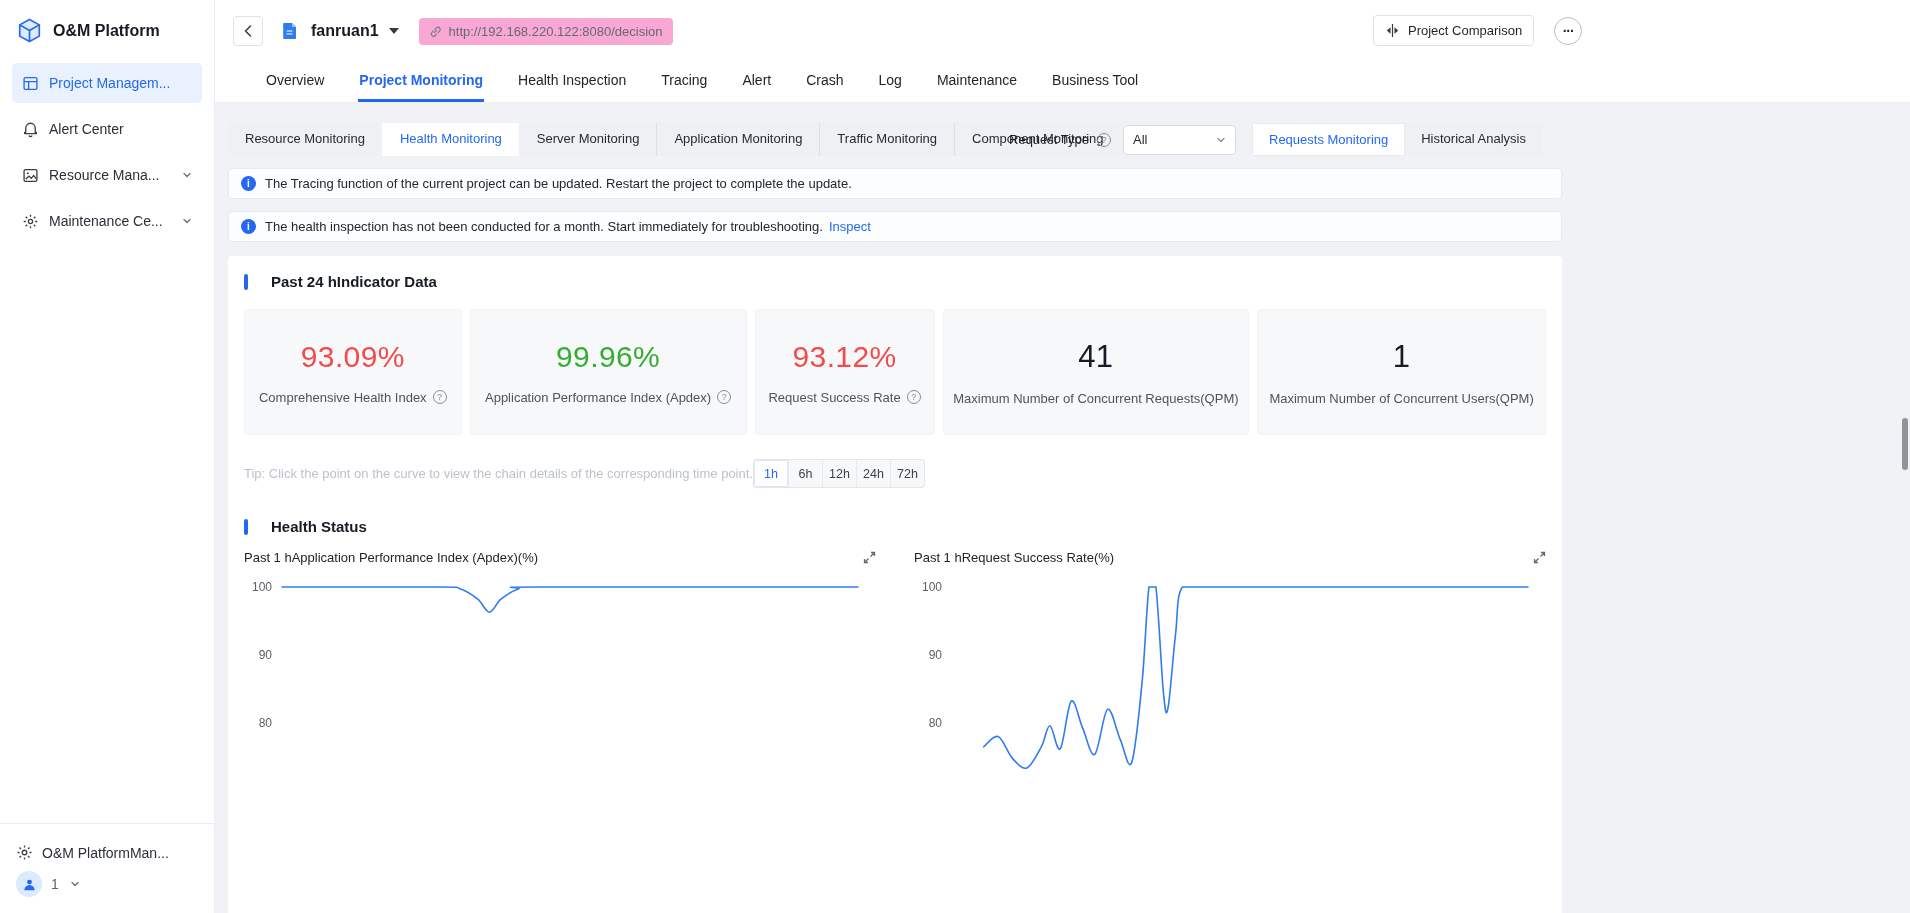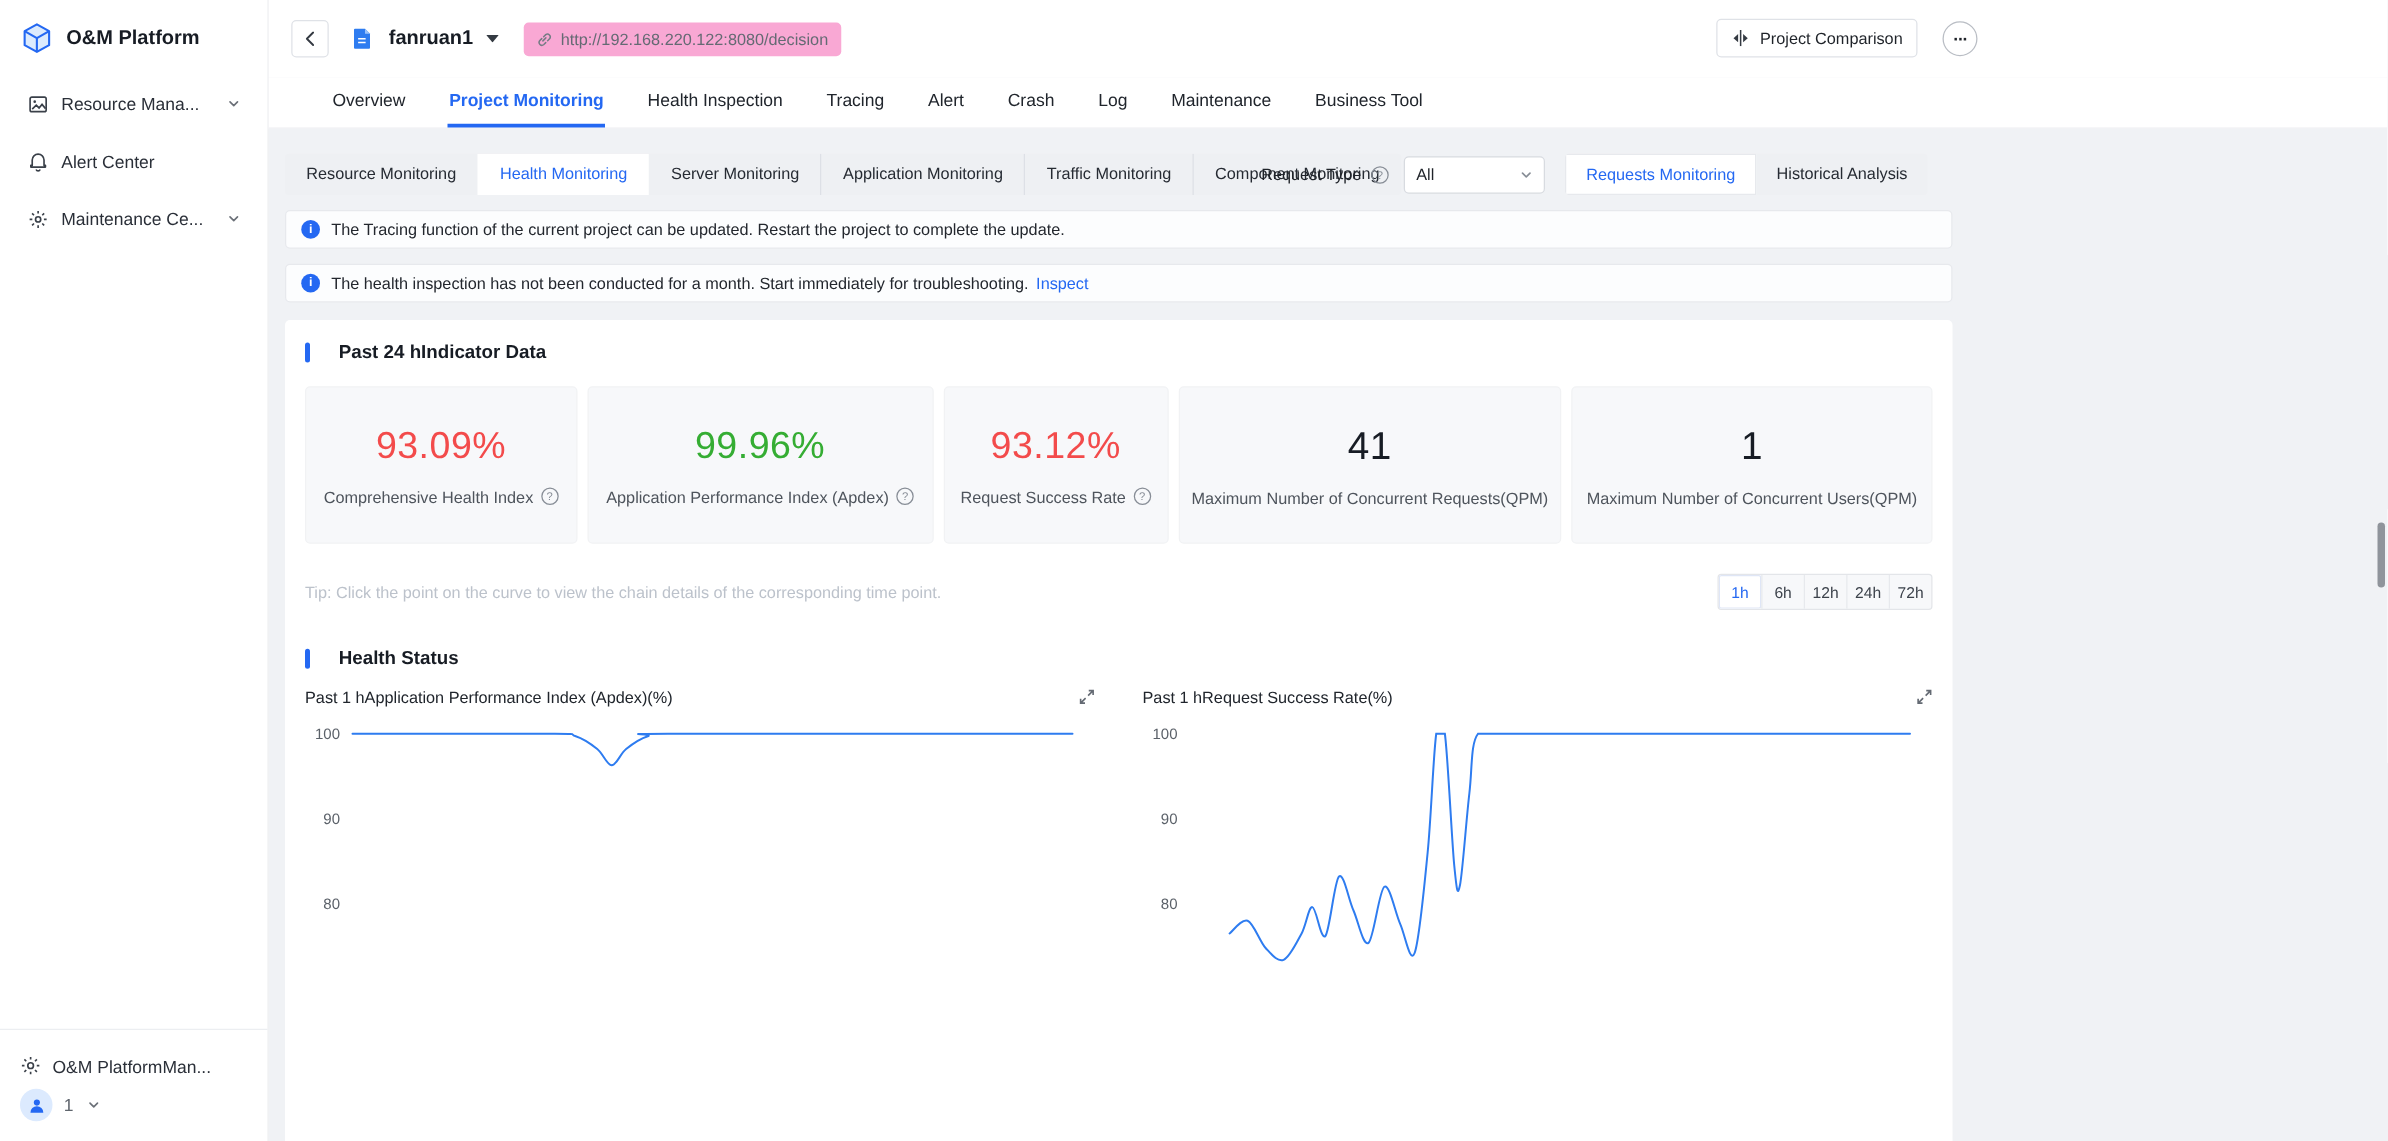--- a/index.html
+++ b/index.html
@@ -61,21 +61,21 @@
   .sec-bar{width:4px;height:16px;border-radius:2px;background:#2468f2}
   .sec-text{font-size:15px;font-weight:bold;color:#171c24}
   .stat-row{display:flex;gap:8px;margin-top:19px}
   .stat{background:#f7f8fa;border:1px solid #f1f2f4;border-radius:4px;height:126px;display:flex;flex-direction:column;align-items:center;justify-content:center;gap:16px;flex:1 1 0;min-width:0}
   .stat:nth-child(1){flex-grow:218}.stat:nth-child(2){flex-grow:278}.stat:nth-child(3){flex-grow:180}.stat:nth-child(4){flex-grow:308}.stat:nth-child(5){flex-grow:290}
   .stat-value{font-size:30px;letter-spacing:.4px}
   .stat-value.red{color:#f34b4b}
   .stat-value.green{color:#35ad33}
   .stat-value.dark{color:#171c24;font-size:31px}
   .stat-label{display:flex;align-items:center;gap:6px;font-size:13px;color:#4e545c;white-space:nowrap}
-  .tip-row{display:flex;align-items:center;justify-content:space-between;margin-top:24px}
+  .tip-row{display:flex;align-items:center;margin-top:24px}
   .tip{font-size:13px;color:#bcc2cb}
   .time-group{display:inline-flex;border:1px solid #e3e5e9;border-radius:3px;background:#f7f8fa;overflow:hidden}
   .time-btn{min-width:34px;height:27px;padding:0 5px;font-size:12.5px;color:#3c424b;display:flex;align-items:center;justify-content:center;border-left:1px solid #e7e9ed;cursor:pointer}
   .time-btn:first-child{border-left:none}
   .time-btn.active{background:#fff;color:#2468f2;box-shadow:inset 0 0 0 1px #dfe6f6;border-radius:2px}
   .health-title{margin-top:30px}
   .charts{display:flex;gap:38px;margin-top:15px}
   .chart{flex:1 1 0;min-width:0}
   .chart-head{display:flex;align-items:center;justify-content:space-between}
   .chart-title{font-size:13px;color:#20252c}
@@ -91,37 +91,44 @@
 
 <aside class="sidebar">
   <div class="logo">
     <svg width="27" height="27" viewBox="0 0 24 24">
         <path d="M12 2.2 20.7 7v10L12 21.8 3.3 17V7z" fill="#dcebfd" stroke="#2468f2" stroke-width="1.5" stroke-linejoin="round"></path>
         <path d="M12 21.8V12M12 12 3.3 7M12 12l8.7-5" fill="none" stroke="#2468f2" stroke-width="1.5" stroke-linejoin="round"></path>
       </svg>
     <span class="logo-text">O&amp;M Platform</span>
   </div>
   <nav class="menu">
+    <div class="s-item active">
+      <svg class="s-icon" viewBox="0 0 18 18">
+          <rect x="2.2" y="2.8" width="13.6" height="12.4" rx="1.5" fill="none" stroke="currentColor" stroke-width="1.4"></rect>
+          <path d="M2.2 7h13.6M7 7v8.2" fill="none" stroke="currentColor" stroke-width="1.4"></path>
+        </svg>
+      <span class="s-label">Project Managem...</span>
+    </div>
+    <div class="s-item">
+      <svg class="s-icon" viewBox="0 0 18 18">
+          <path d="M9 2.4a5 5 0 0 1 5 5V12h1.2v1.4H2.8V12H4V7.4a5 5 0 0 1 5-5z" fill="none" stroke="currentColor" stroke-width="1.4" stroke-linejoin="round"></path>
+          <path d="M7.3 15.4a1.8 1.8 0 0 0 3.4 0" fill="none" stroke="currentColor" stroke-width="1.4"></path>
+        </svg>
+      <span class="s-label">Alert Center</span>
+    </div>
     <div class="s-item">
       <svg class="s-icon" viewBox="0 0 18 18">
           <rect x="2.2" y="2.8" width="13.6" height="12.4" rx="1.5" fill="none" stroke="currentColor" stroke-width="1.4"></rect>
           <circle cx="6.1" cy="6.7" r="1.1" fill="currentColor"></circle>
           <path d="M4 13l3.4-3.4 2.4 2.4 2.5-3 3 3.6" fill="none" stroke="currentColor" stroke-width="1.4"></path>
         </svg>
       <span class="s-label">Resource Mana...</span>
       <svg class="chev" width="10" height="10" viewBox="0 0 10 10">
           <path d="M2 3.5 5 6.5l3-3" fill="none" stroke="currentColor" stroke-width="1.3" stroke-linecap="round" stroke-linejoin="round"></path>
         </svg>
-    </div>
-    <div class="s-item">
-      <svg class="s-icon" viewBox="0 0 18 18">
-          <path d="M9 2.4a5 5 0 0 1 5 5V12h1.2v1.4H2.8V12H4V7.4a5 5 0 0 1 5-5z" fill="none" stroke="currentColor" stroke-width="1.4" stroke-linejoin="round"></path>
-          <path d="M7.3 15.4a1.8 1.8 0 0 0 3.4 0" fill="none" stroke="currentColor" stroke-width="1.4"></path>
-        </svg>
-      <span class="s-label">Alert Center</span>
     </div>
     <div class="s-item">
       <svg class="s-icon" viewBox="0 0 18 18">
           <circle cx="9" cy="9" r="2.2" fill="none" stroke="currentColor" stroke-width="1.4"></circle>
           <path d="M9 1.8v2.3M9 13.9v2.3M1.8 9h2.3M13.9 9h2.3M3.9 3.9l1.6 1.6M12.5 12.5l1.6 1.6M14.1 3.9l-1.6 1.6M5.5 12.5l-1.6 1.6" stroke="currentColor" stroke-width="1.4"></path>
         </svg>
       <span class="s-label">Maintenance Ce...</span>
       <svg class="chev" width="10" height="10" viewBox="0 0 10 10">
           <path d="M2 3.5 5 6.5l3-3" fill="none" stroke="currentColor" stroke-width="1.3" stroke-linecap="round" stroke-linejoin="round"></path>
         </svg>

